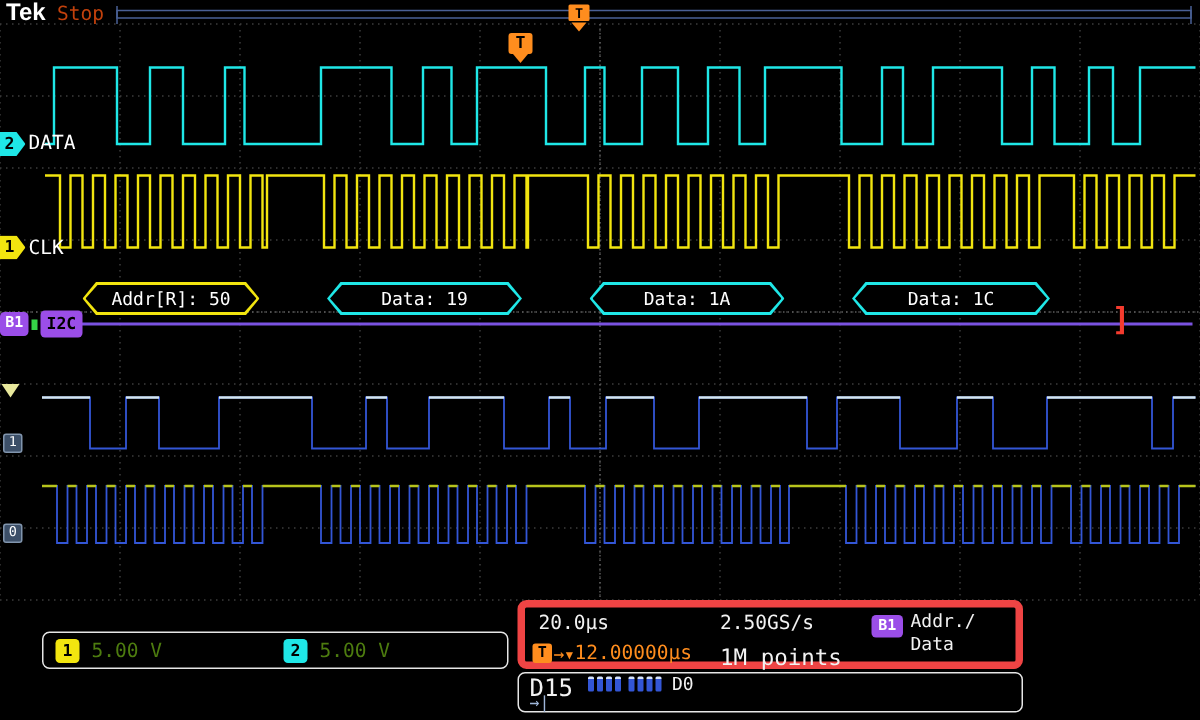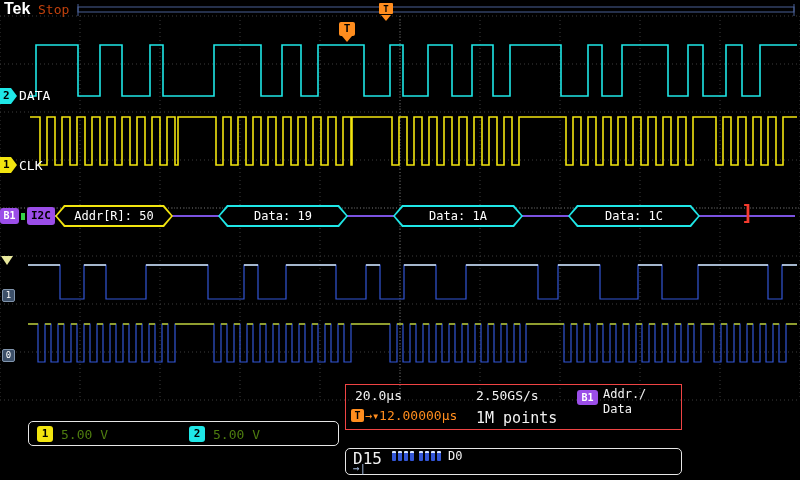--- a/index.html
+++ b/index.html
@@ -13,34 +13,34 @@
 .trigpin .tbox{width:16px;height:14px;border-radius:2px;color:#000;font-weight:bold;font-size:11px;line-height:14px;text-align:center}
 .trigpin .tri{margin:0 auto;width:0;height:0;border-left:5px solid transparent;border-right:5px solid transparent;border-top:6px solid #ff8d1e}
 .chmark{position:absolute;left:0;width:17px;height:16px;color:#000;font-weight:bold;font-size:11px;line-height:16px;padding-left:3px;
   clip-path:polygon(0 0,11px 0,17px 8px,11px 16px,0 16px)}
 #ch2mark{top:88px}#ch1mark{top:157px}
 .wlabel{position:absolute;left:19px;font-size:13px;color:#fff}
 #lbl-data{top:88px}#lbl-clk{top:158px}
 .busmark{position:absolute;left:0;top:208px;width:19px;height:16px;border-radius:3px;color:#fff;font-weight:bold;font-size:10px;line-height:16px;text-align:center}
 .busdot{position:absolute;left:21px;top:213px;width:4px;height:7px;background:#35d447}
 .i2cbadge{position:absolute;left:27px;top:207px;height:18px;padding:0 4px;border-radius:3px;color:#000;font-weight:bold;font-size:11px;line-height:18px}
-.pkt{position:absolute;top:205px;height:22px}
+.pkt{position:absolute;top:188px;height:22px}
 .pkt-border{position:absolute;inset:0;clip-path:polygon(9px 0,calc(100% - 9px) 0,100% 50%,calc(100% - 9px) 100%,9px 100%,0 50%)}
 .pkt-fill{position:absolute;inset:2px;background:#000;clip-path:polygon(8px 0,calc(100% - 8px) 0,100% 50%,calc(100% - 8px) 100%,8px 100%,0 50%)}
 .pkt-label{position:absolute;inset:0;display:flex;align-items:center;justify-content:center;font-size:12px;color:#fff}
 .busend{position:absolute;left:741px;top:201px;font-size:21px;font-weight:bold;color:#f43b2e}
 .dgroup{position:absolute;left:1px;top:256px;width:0;height:0;border-left:6px solid transparent;border-right:6px solid transparent;border-top:9px solid #e8e89c}
 .dtag{position:absolute;left:2px;width:13px;height:13px;background:#3c4f68;border:1px solid #8195ad;border-radius:2px;color:#fff;font-size:9px;line-height:11px;text-align:center}
 #dtag1{top:289px}#dtag0{top:349px}
 .chbox{position:absolute;left:28px;top:421px;width:311px;height:25px;border:1px solid #e6e6e6;border-radius:5px}
 .chgrp{position:absolute;top:4px;display:flex;align-items:center;gap:8px}
 #chgrp1{left:8px}#chgrp2{left:160px}
 .badge{width:16px;height:16px;border-radius:3px;color:#000;font-weight:bold;font-size:11px;line-height:16px;text-align:center;flex:none}
 .scale{font-size:13px;color:#4d7c0f}
-.hbox{position:absolute;left:345px;top:384px;width:337px;height:46px;border:1px solid #ef4444;border-radius:0}
+.hbox{position:absolute;left:345px;top:400px;width:337px;height:46px;border:5px solid #ef4444;border-radius:6px}
 .hbox>div{position:absolute}
 .tb{left:9px;top:3px;font-size:13px}
 .sr{left:130px;top:3px;font-size:13px}
 .pts{left:130px;top:24px;font-size:15px}
 .trigline{left:5px;top:23px;display:flex;align-items:center;color:#ff8d1e}
 .trigline .tbadge{width:13px;height:13px;border-radius:2px;color:#000;font-weight:bold;font-size:10px;line-height:13px;text-align:center;margin-right:1px}
 .trigline .arr{font-size:12px}
 .trigline .lvl{font-size:8px;margin:2px 1px 0 1px}
 .trigline .tval{font-size:13px}
 .b1badge{left:231px;top:5px;width:21px;height:15px;border-radius:3px;color:#fff;font-weight:bold;font-size:10px;line-height:15px;text-align:center}

